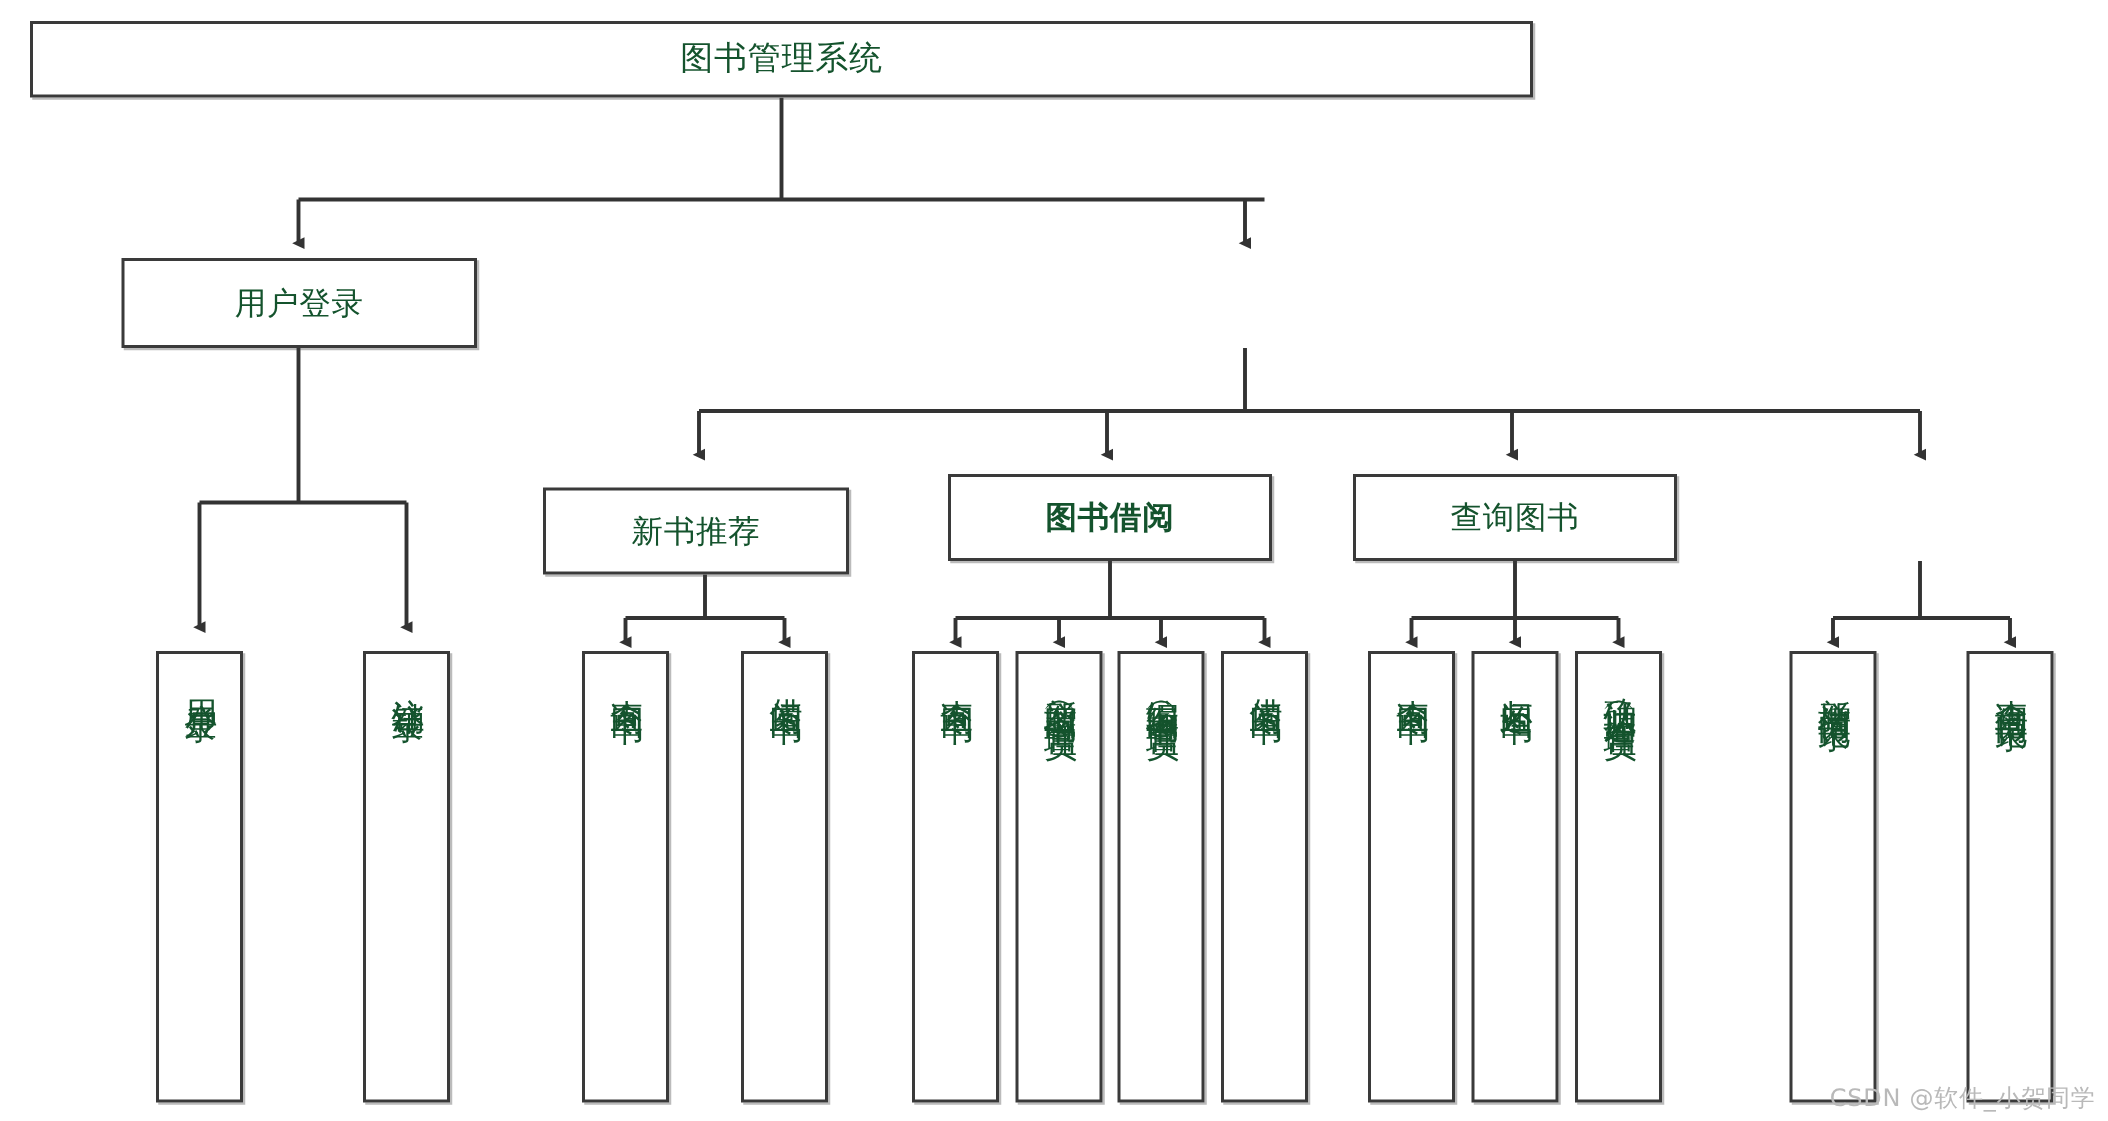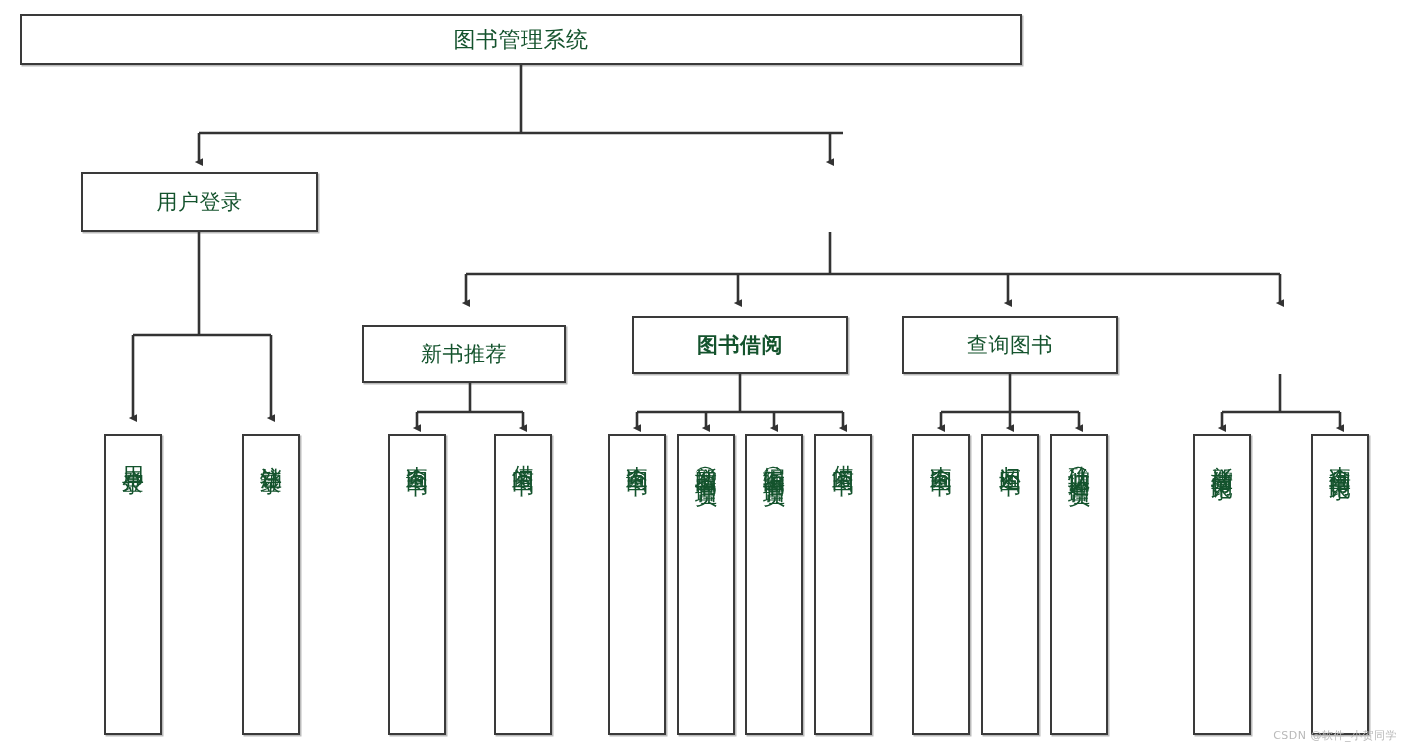--- a/index.html
+++ b/index.html
@@ -57,21 +57,21 @@
     text-orientation: upright;
     font-size: 22px;
     line-height: 1.0;
     letter-spacing: 3px;
     white-space: nowrap;
   }
   .watermark {
     position: absolute;
     right: 8px;
     bottom: 4px;
-    font-size: 11px;
+    font-size: 16px;
     color: #b9b9b9;
     white-space: nowrap;
     letter-spacing: 0.5px;
   }
 </style>
 </head>
 <body>
 
 <div id="canvas">
 

